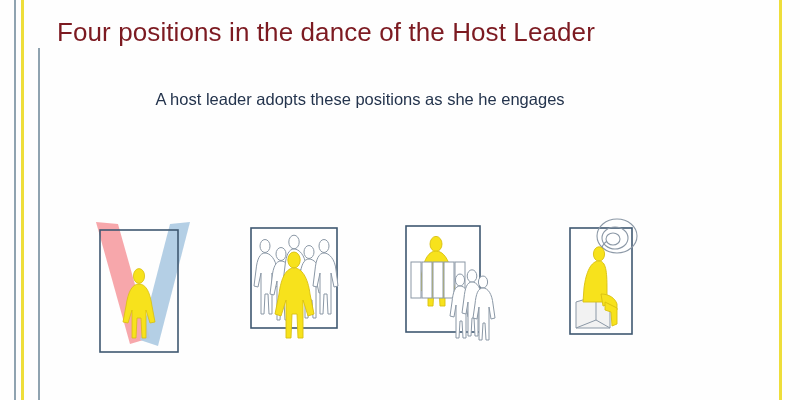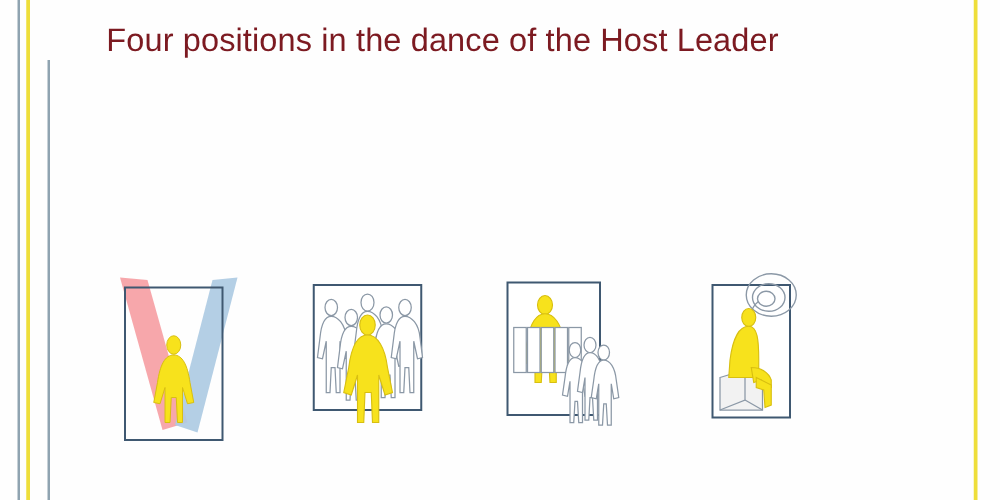--- a/index.html
+++ b/index.html
@@ -30,21 +30,20 @@
   
   .title {
     position: absolute;
     left: 57px;
     top: 17px;
     font-size: 26px;
     font-weight: 400;
     color: #7c1a21;
     letter-spacing: 0.1px;
     white-space: nowrap;
-    margin-left: 28px;
   }
   .subtitle {
     position: absolute;
     left: 60px;
     top: 84px;
     width: 600px;
     text-align: center;
     font-size: 16.5px;
     font-weight: 400;
     color: #24344d;
@@ -76,20 +75,21 @@
 <div class="slide">
 
   <div class="rule rule-gray-outer"></div>
   <div class="rule rule-yellow-left"></div>
   <div class="rule rule-gray-inner"></div>
   <div class="rule rule-yellow-right"></div>
 
   <div class="title">Four positions in the dance of the Host Leader</div>
 
   <div class="subtitle">
+    <span class="line">A host leader adopts these positions as she he engages</span>
   </div>
 
   <div class="panels">
 
     <div class="panel p1">
       <svg width="130" height="160" viewBox="0 0 130 160">
         <g>
           <polygon points="18,12 40,14 72,128 52,134" fill="#f6a0a4" opacity="0.92"></polygon>
           <polygon points="112,12 92,14 62,130 80,136" fill="#aecbe3" opacity="0.92"></polygon>
         </g>

